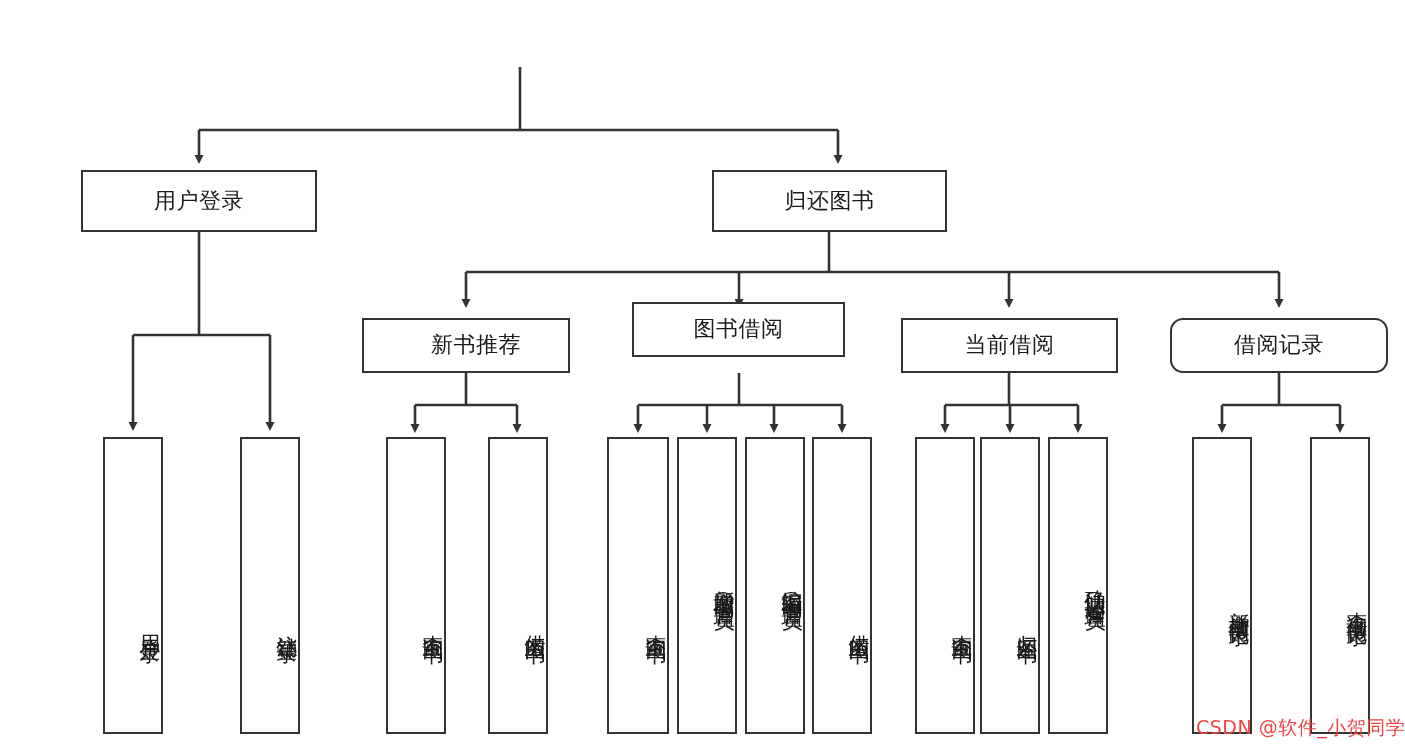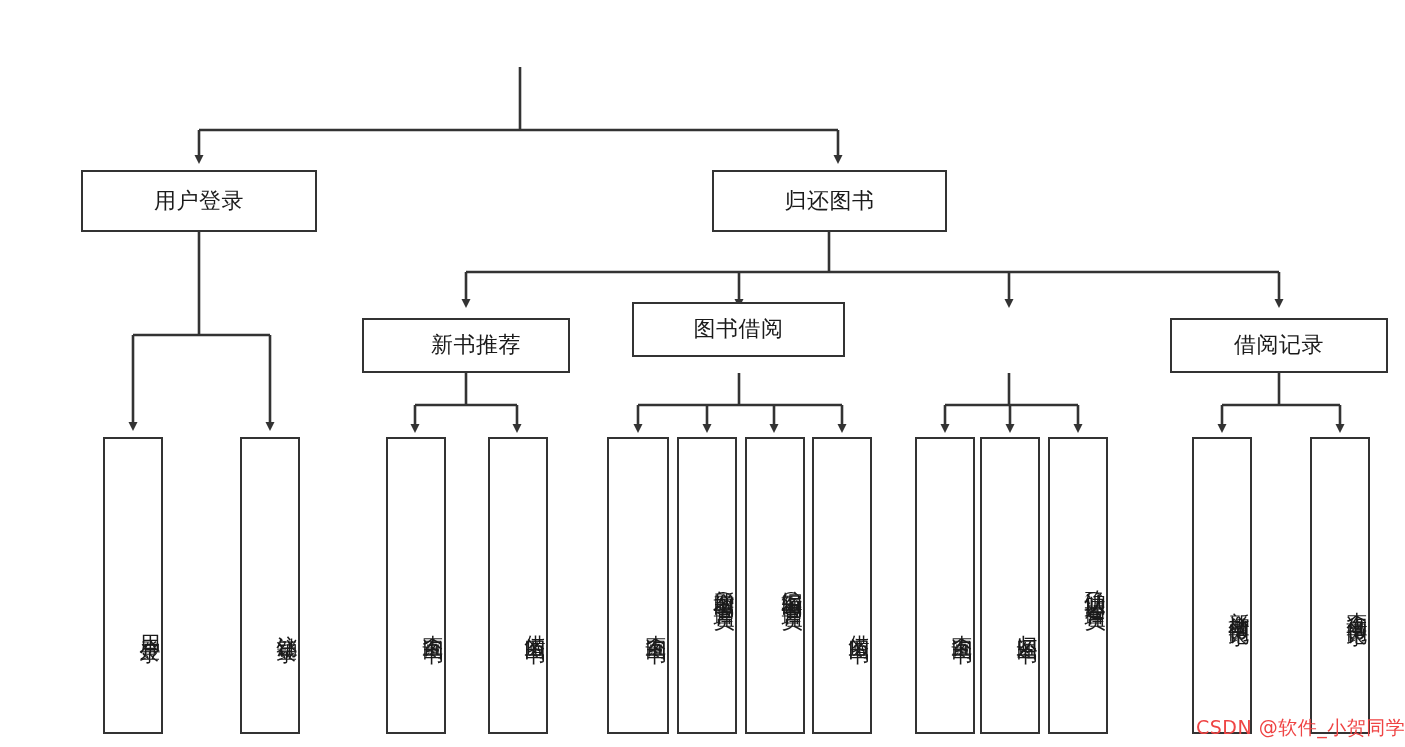--- a/index.html
+++ b/index.html
@@ -120,21 +120,22 @@
       <path d="M1340,405 L1340,425" marker-end="url(#arrow)"></path>
     </g>
   </svg>
 
 
   <div class="node h" style="left:81px; top:170px; width:236px; height:62px;">用户登录</div>
   <div class="node h" style="left:712px; top:170px; width:235px; height:62px;">归还图书</div>
 
   <div class="node h" style="left:362px; top:318px; width:208px; height:55px;padding-left:20px;">新书推荐</div>
   <div class="node h" style="left:632px; top:302px; width:213px; height:55px;">图书借阅</div>
-  <div class="node h" style="left:1170px; top:318px; width:218px; height:55px;">借阅记录</div>
+  <div class="node h" style="left:901px; top:318px; width:217px; height:55px;">当前借阅</div>
+  <div class="node h" style="left:1170px; top:318px; width:218px; height:55px;border-radius:13px;">借阅记录</div>
 
   <div class="node v" style="left:103px; top:437px; width:60px; height:297px; padding-top:80px;">
       <span class="txt">用户登录</span>
     </div>
   <div class="node v" style="left:240px; top:437px; width:60px; height:297px; padding-top:80px;">
       <span class="txt">注销登录</span>
     </div>
 
   <div class="node v" style="left:386px; top:437px; width:60px; height:297px; padding-top:80px;">
       <span class="txt">查询图书</span>

